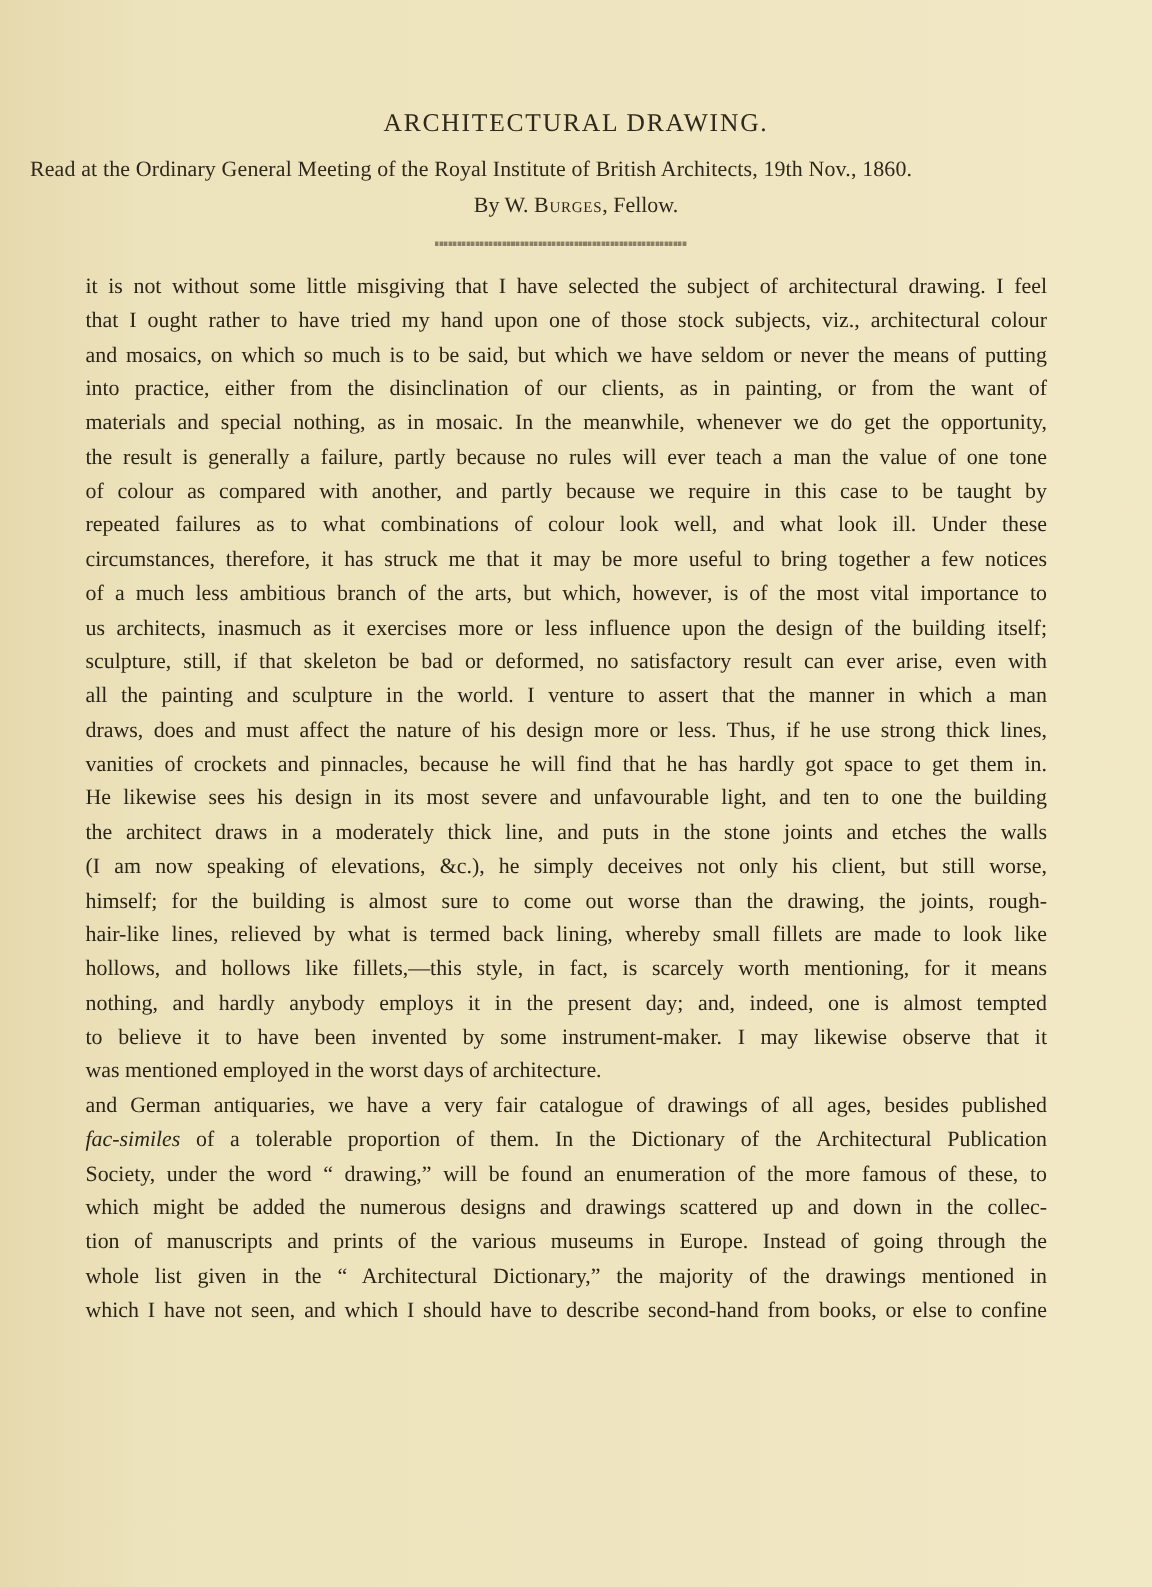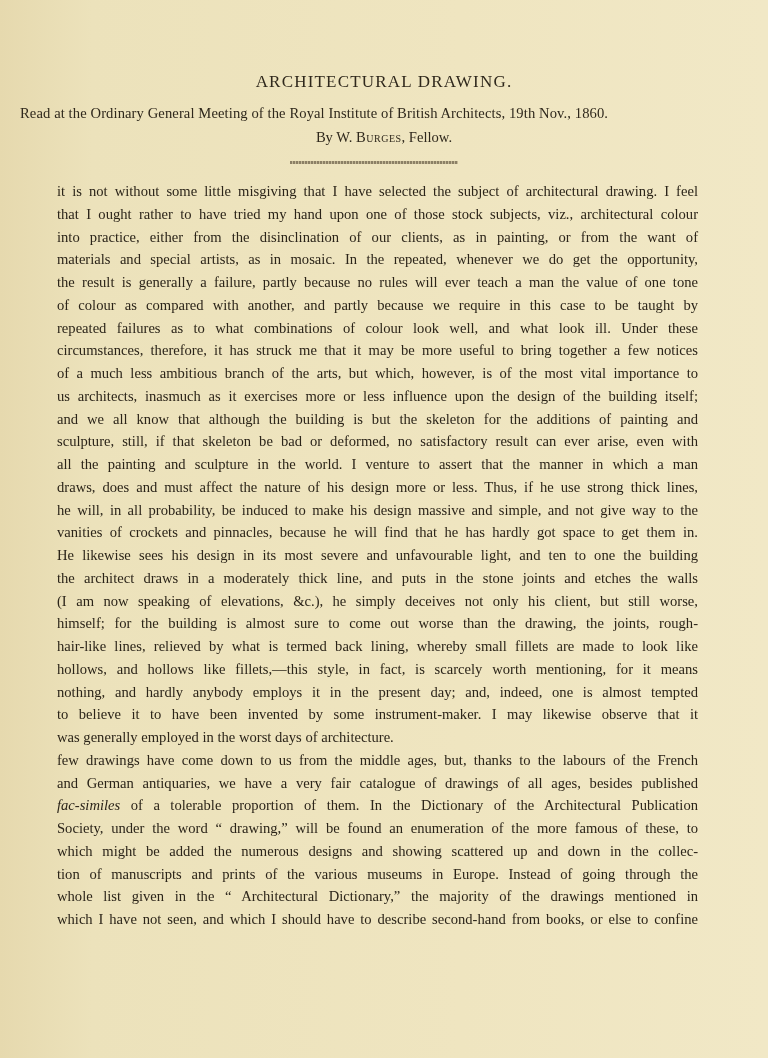--- a/index.html
+++ b/index.html
@@ -49,46 +49,44 @@
 <div class="page">
   <div class="title">ARCHITECTURAL DRAWING.</div>
   <div class="subtitle">Read at the Ordinary General Meeting of the Royal Institute of British Architects, 19th Nov., 1860.</div>
   <div class="byline"><span>By W. </span><span class="sc">Burges</span><span>, Fellow.</span></div>
   <div class="rule"></div>
 
   <div class="body-text">
 
     <div class="line">it is not without some little misgiving that I have selected the subject of architectural drawing.  I feel</div>
     <div class="line">that I ought rather to have tried my hand upon one of those stock subjects, viz., architectural colour</div>
+    <div class="line">and mosaics, on which so much is to be said, but which we have seldom or never the means of putting</div>
     <div class="line">into practice, either from the disinclination of our clients, as in painting, or from the want of</div>
-    <div class="line">materials and special artists, as in mosaic.  In the repeated, whenever we do get the opportunity,</div>
+    <div class="line">materials and special nothing, as in mosaic.  In the meanwhile, whenever we do get the opportunity,</div>
     <div class="line">the result is generally a failure, partly because no rules will ever teach a man the value of one tone</div>
     <div class="line">of colour as compared with another, and partly because we require in this case to be taught by</div>
     <div class="line">repeated failures as to what combinations of colour look well, and what look ill.  Under these</div>
     <div class="line">circumstances, therefore, it has struck me that it may be more useful to bring together a few notices</div>
     <div class="line">of a much less ambitious branch of the arts, but which, however, is of the most vital importance to</div>
     <div class="line">us architects, inasmuch as it exercises more or less influence upon the design of the building itself;</div>
-    <div class="line">and we all know that although the building is but the skeleton for the additions of painting and</div>
     <div class="line">sculpture, still, if that skeleton be bad or deformed, no satisfactory result can ever arise, even with</div>
     <div class="line">all the painting and sculpture in the world.  I venture to assert that the manner in which a man</div>
     <div class="line">draws, does and must affect the nature of his design more or less.  Thus, if he use strong thick lines,</div>
-    <div class="line">he will, in all probability, be induced to make his design massive and simple, and not give way to the</div>
     <div class="line">vanities of crockets and pinnacles, because he will find that he has hardly got space to get them in.</div>
     <div class="line">He likewise sees his design in its most severe and unfavourable light, and ten to one the building</div>
     <div class="line">the architect draws in a moderately thick line, and puts in the stone joints and etches the walls</div>
     <div class="line">(I am now speaking of elevations, &amp;c.), he simply deceives not only his client, but still worse,</div>
     <div class="line">himself; for the building is almost sure to come out worse than the drawing, the joints, rough-</div>
     <div class="line">hair-like lines, relieved by what is termed back lining, whereby small fillets are made to look like</div>
     <div class="line">hollows, and hollows like fillets,—this style, in fact, is scarcely worth mentioning, for it means</div>
     <div class="line">nothing, and hardly anybody employs it in the present day; and, indeed, one is almost tempted</div>
     <div class="line">to believe it to have been invented by some instrument-maker.  I may likewise observe that it</div>
-    <div class="line last">was generally employed in the worst days of architecture.</div>
+    <div class="line last">was mentioned employed in the worst days of architecture.</div>
 
-    <div class="line">few drawings have come down to us from the middle ages, but, thanks to the labours of the French</div>
     <div class="line">and German antiquaries, we have a very fair catalogue of drawings of all ages, besides published</div>
     <div class="line"><span class="it">fac-similes</span><span> of a tolerable proportion of them.  In the Dictionary of the Architectural Publication</span></div>
     <div class="line">Society, under the word “ drawing,” will be found an enumeration of the more famous of these, to</div>
-    <div class="line">which might be added the numerous designs and showing scattered up and down in the collec-</div>
+    <div class="line">which might be added the numerous designs and drawings scattered up and down in the collec-</div>
     <div class="line">tion of manuscripts and prints of the various museums in Europe.  Instead of going through the</div>
     <div class="line">whole list given in the “ Architectural Dictionary,” the majority of the drawings mentioned in</div>
     <div class="line">which I have not seen, and which I should have to describe second-hand from books, or else to confine</div>
   </div>
 </div>
 
 </body></html>

